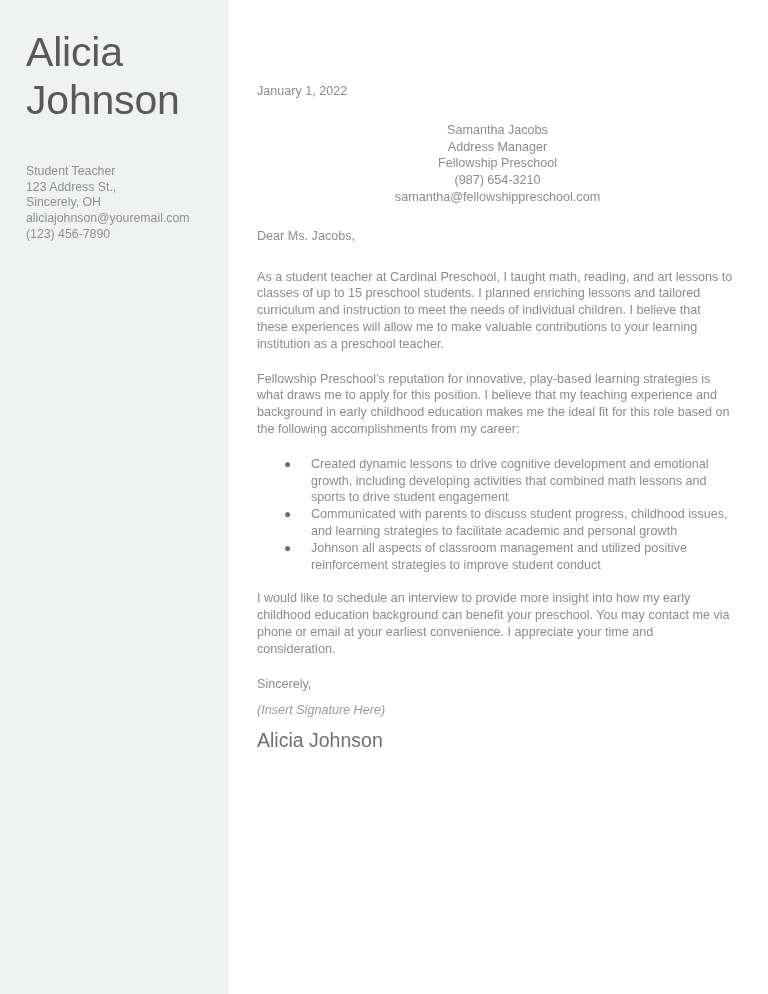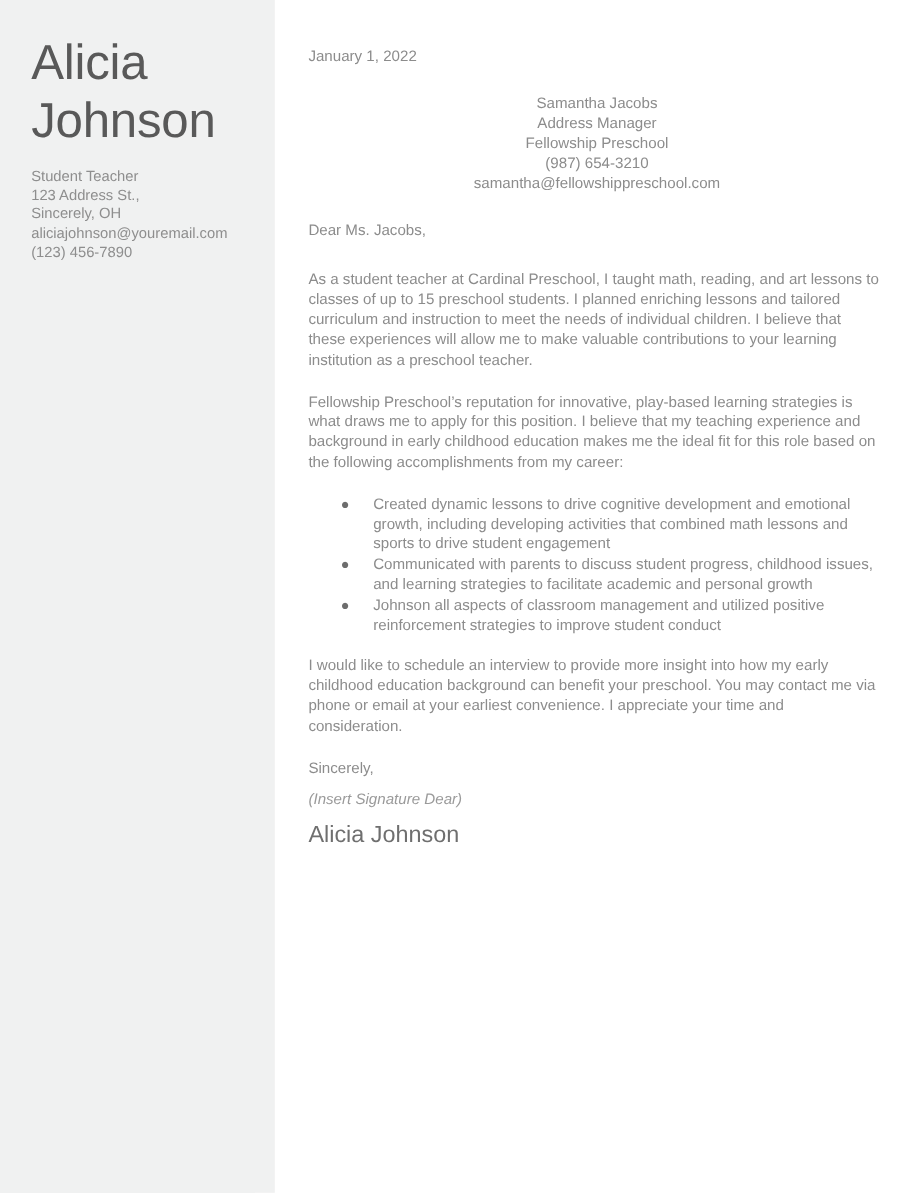--- a/index.html
+++ b/index.html
@@ -32,34 +32,34 @@
   .name-heading {
     color: #595959;
     font-size: 41px;
     line-height: 48px;
     font-weight: 400;
     letter-spacing: -0.2px;
     margin: 0;
     white-space: pre-line;
   }
   .contact-block {
-    margin-top: 16px;
+    margin-top: 40px;
     color: #8e8e8e;
     font-size: 12.3px;
     line-height: 15.7px;
   }
   .contact-line {
     white-space: nowrap;
   }
 
   
   .letter {
     flex: 1 1 auto;
     box-sizing: border-box;
-    padding: 39px 30px 0 28px;
+    padding: 83px 30px 0 28px;
     color: #8c8c8c;
     font-size: 12.6px;
     line-height: 16.8px;
   }
   .date {
     margin: 0 0 22px 0;
   }
   .recipient {
     margin: 0 0 22px 0;
     text-align: center;
@@ -155,19 +155,19 @@
       <li>
         <span class="bullet-marker">●</span>
         <span>Johnson all aspects of classroom management and utilized positive reinforcement strategies to improve student conduct</span>
       </li>
     </ul>
 
     <p class="para">I would like to schedule an interview to provide more insight into how my early childhood education background can benefit your preschool. You may contact me via phone or email at your earliest convenience. I appreciate your time and consideration.</p>
 
     <div class="closing">Sincerely,</div>
 
-    <div class="signature-placeholder">(Insert Signature Dear)</div>
+    <div class="signature-placeholder">(Insert Signature Here)</div>
 
     <div class="signature-name">Alicia Johnson</div>
 
   </main>
 
 </div>
 
 </body></html>

